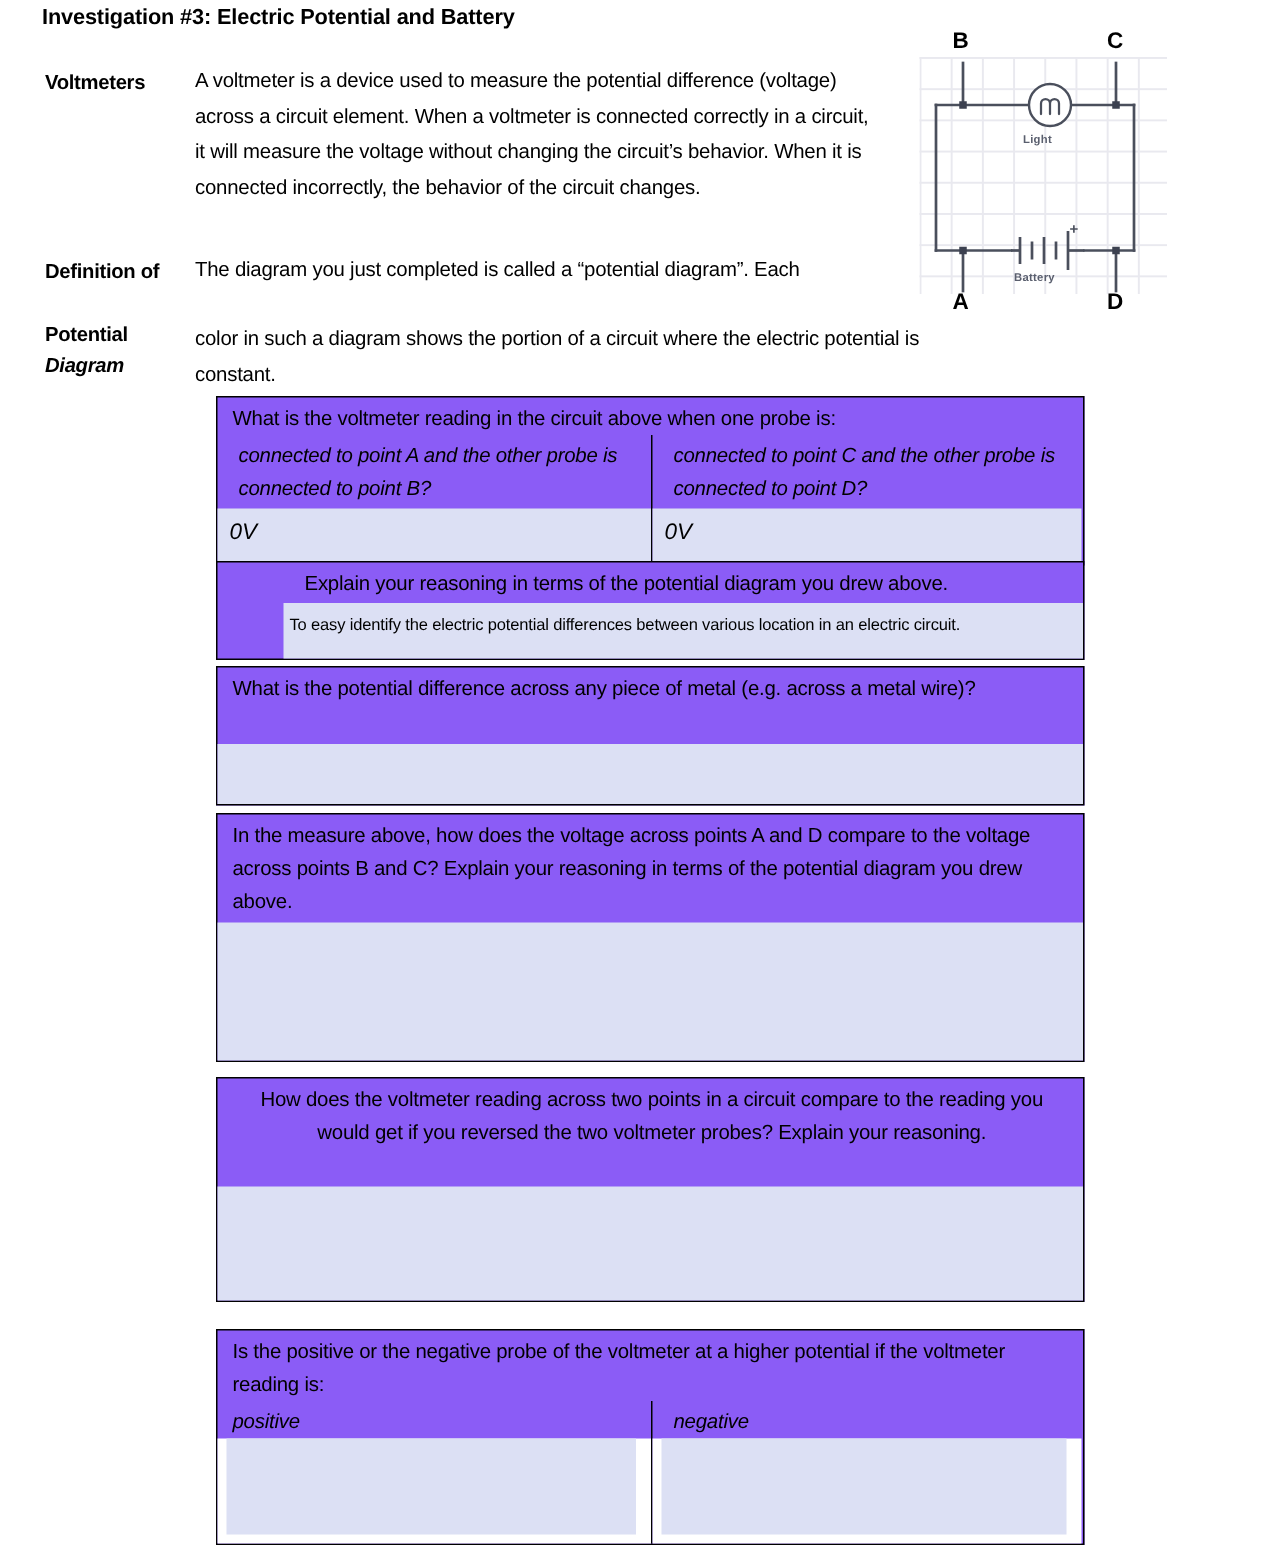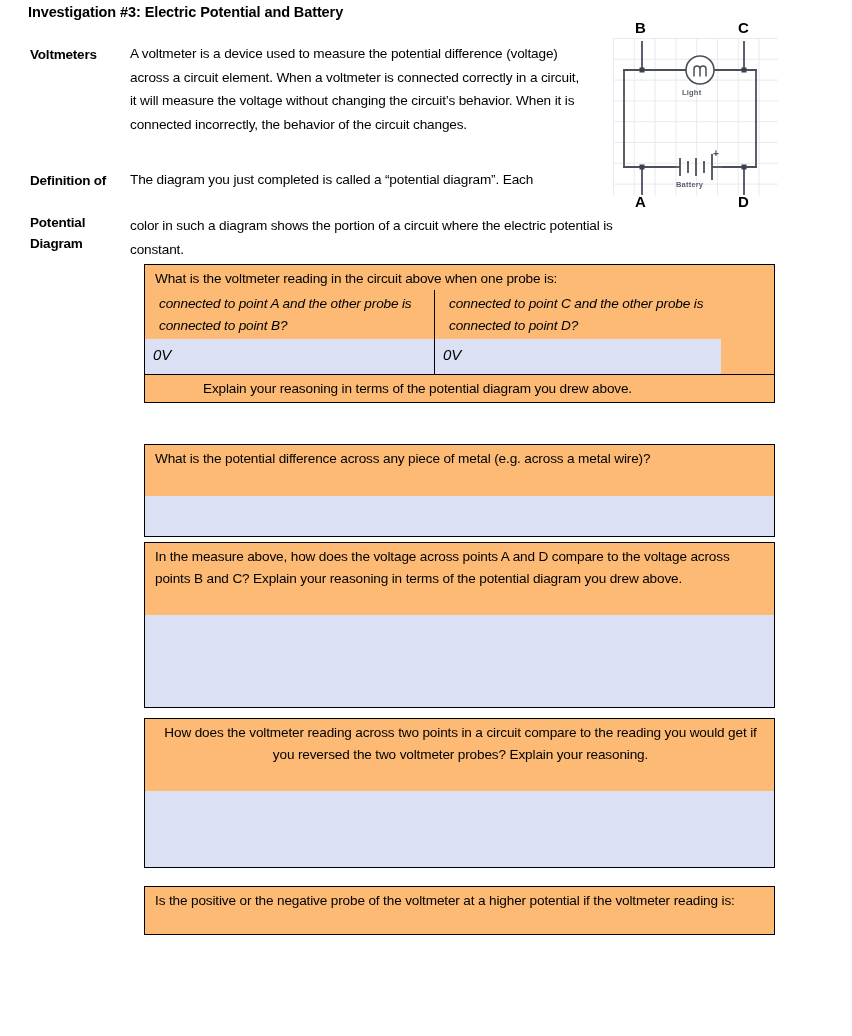--- a/index.html
+++ b/index.html
@@ -33,21 +33,21 @@
     left: 30px;
     width: 112px;
     font-size: 13.5px;
     font-weight: bold;
     line-height: 21px;
     letter-spacing: -0.2px;
   }
   #label-voltmeters { top: 44px; }
   #label-definition { top: 170px; }
   #label-potential  { top: 212px; }
-  #label-diagram    { top: 233px; }
+  #label-diagram    { top: 233px; font-style: italic; }
 
   
   .body-par {
     position: absolute;
     left: 130px;
     font-size: 13.6px;
     line-height: 23.5px;
     letter-spacing: -0.15px;
     color: #000;
   }
@@ -108,24 +108,24 @@
     color: #5a5f6e;
     letter-spacing: 0.2px;
   }
   #light-label { left: 72px; top: 80px; }
   #battery-label { left: 66px; top: 172px; }
 
   
   .qbox {
     position: absolute;
     left: 144px;
-    width: 631px;
+    width: 579px;
     border: 1.4px solid #000;
     box-sizing: border-box;
-    background: #fdba74;
+    background: #8b5cf6;
   }
   .qtext {
     font-size: 13.6px;
     line-height: 22px;
     letter-spacing: -0.15px;
     padding: 3px 8px 0 10px;
   }
   .qtext.indent { padding-left: 14px; }
   .answer {
     background: #dce0f4;
@@ -275,20 +275,23 @@
       <div class="qtext subq indent">connected to point C and the other probe is connected to point D?</div>
       <div class="answer ans">
         <div class="answer-text answer-big">0V</div>
       </div>
     </div>
   </div>
 </div>
 
 <div class="qbox" id="qbox-2">
   <div class="qtext stem indent">Explain your reasoning in terms of the potential diagram you drew above.</div>
+  <div class="answer ans">
+    <div class="answer-text">To easy identify the electric potential differences between various location in an electric circuit.</div>
+  </div>
 </div>
 
 <div class="qbox" id="qbox-3">
   <div class="qtext stem">What is the potential difference across any piece of metal (e.g. across a metal wire)?</div>
   <div class="answer ans">
     <div class="answer-text"></div>
   </div>
 </div>
 
 <div class="qbox" id="qbox-4">
@@ -300,13 +303,31 @@
 
 <div class="qbox" id="qbox-5">
   <div class="qtext stem">How does the voltmeter reading across two points in a circuit compare to the reading you would get if you reversed the two voltmeter probes?  Explain your reasoning.</div>
   <div class="answer ans">
     <div class="answer-text"></div>
   </div>
 </div>
 
 <div class="qbox" id="qbox-6">
   <div class="qtext stem">Is the positive or the negative probe of the voltmeter at a higher potential if the voltmeter reading is:</div>
+  <div class="split">
+    <div class="col col-left">
+      <div class="qtext subq">positive</div>
+      <div class="ans-pad">
+        <div class="answer">
+          <div class="answer-text"></div>
+        </div>
+      </div>
+    </div>
+    <div class="col col-right">
+      <div class="qtext subq indent">negative</div>
+      <div class="ans-pad">
+        <div class="answer">
+          <div class="answer-text"></div>
+        </div>
+      </div>
+    </div>
+  </div>
 </div>
 
 </body></html>

